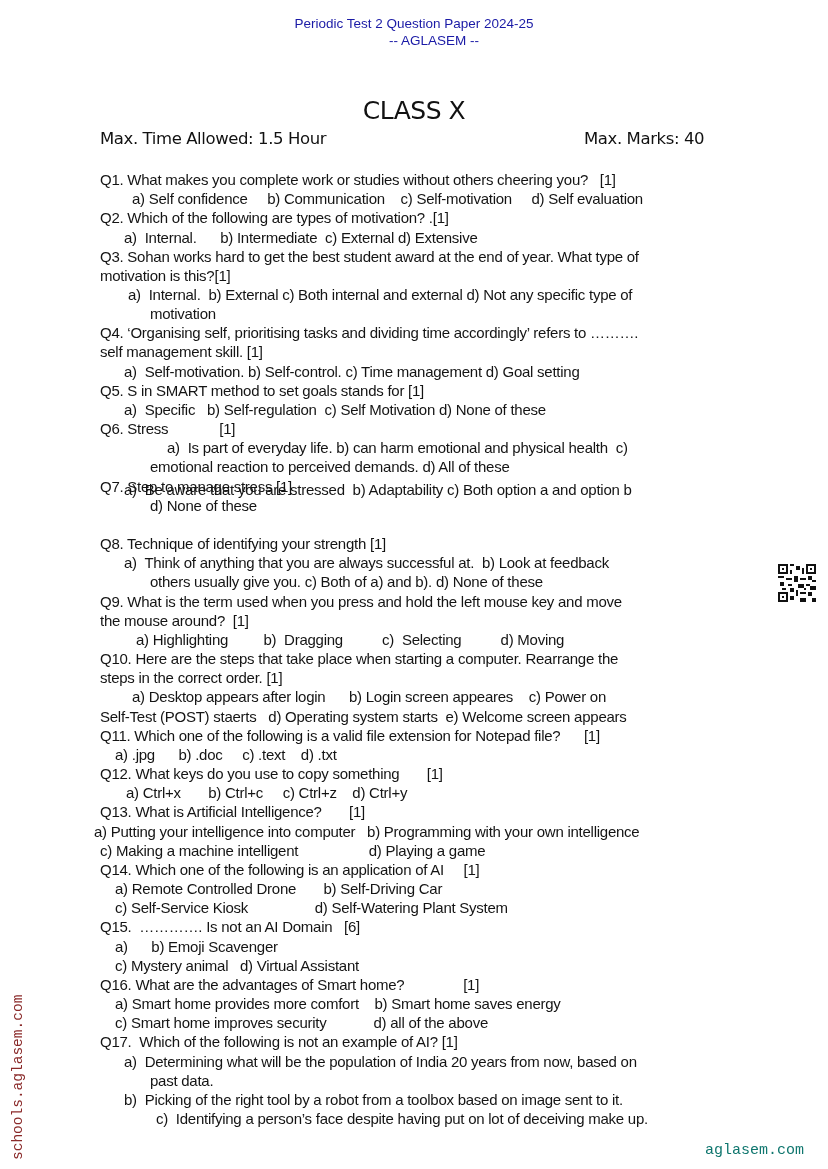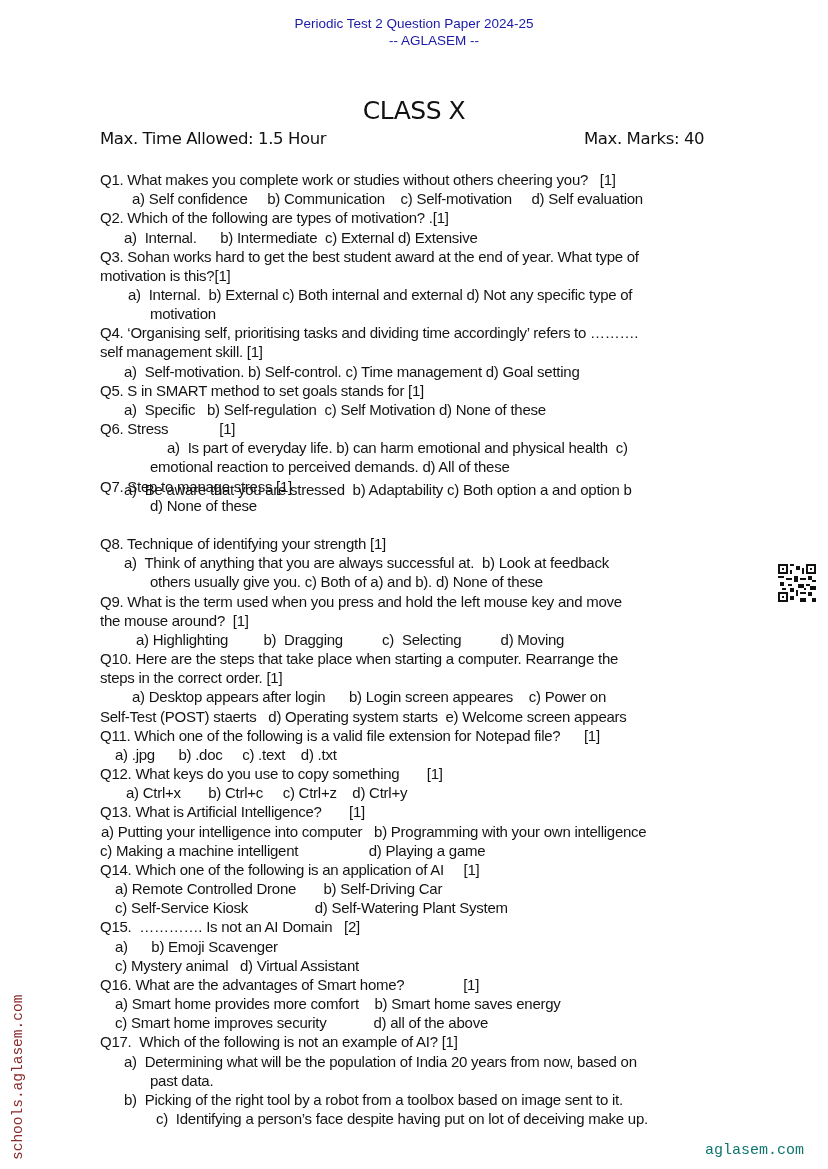--- a/index.html
+++ b/index.html
@@ -52,26 +52,26 @@
     <div class="line" style="left: 136px; top: 630px;">a) Highlighting         b)  Dragging          c)  Selecting          d) Moving</div>
     <div class="line" style="left: 100px; top: 649px;">Q10. Here are the steps that take place when starting a computer. Rearrange the</div>
     <div class="line" style="left: 100px; top: 668px;">steps in the correct order. [1]</div>
     <div class="line" style="left: 132px; top: 687px;">a) Desktop appears after login      b) Login screen appeares    c) Power on</div>
     <div class="line" style="left: 100px; top: 707px;">Self-Test (POST) staerts   d) Operating system starts  e) Welcome screen appears</div>
     <div class="line" style="left: 100px; top: 726px;">Q11. Which one of the following is a valid file extension for Notepad file?      [1]</div>
     <div class="line" style="left: 115px; top: 745px;">a) .jpg      b) .doc     c) .text    d) .txt</div>
     <div class="line" style="left: 100px; top: 764px;">Q12. What keys do you use to copy something       [1]</div>
     <div class="line" style="left: 126px; top: 783px;">a) Ctrl+x       b) Ctrl+c     c) Ctrl+z    d) Ctrl+y</div>
     <div class="line" style="left: 100px; top: 802px;">Q13. What is Artificial Intelligence?       [1]</div>
-    <div class="line" style="left: 101px; top: 822px;">a) Putting your intelligence into computer   b) Programming with your own intelligence</div>
+    <div class="line" style="left: 94px; top: 822px;">a) Putting your intelligence into computer   b) Programming with your own intelligence</div>
     <div class="line" style="left: 100px; top: 841px;">c) Making a machine intelligent                  d) Playing a game</div>
     <div class="line" style="left: 100px; top: 860px;">Q14. Which one of the following is an application of AI     [1]</div>
     <div class="line" style="left: 115px; top: 879px;">a) Remote Controlled Drone       b) Self-Driving Car</div>
     <div class="line" style="left: 115px; top: 898px;">c) Self-Service Kiosk                 d) Self-Watering Plant System</div>
-    <div class="line" style="left: 100px; top: 917px;">Q15.  …………. Is not an AI Domain   [2]</div>
+    <div class="line" style="left: 100px; top: 917px;">Q15.  …………. Is not an AI Domain   [6]</div>
     <div class="line" style="left: 115px; top: 937px;">a)      b) Emoji Scavenger</div>
     <div class="line" style="left: 115px; top: 956px;">c) Mystery animal   d) Virtual Assistant</div>
     <div class="line" style="left: 100px; top: 975px;">Q16. What are the advantages of Smart home?               [1]</div>
     <div class="line" style="left: 115px; top: 994px;">a) Smart home provides more comfort    b) Smart home saves energy</div>
     <div class="line" style="left: 115px; top: 1013px;">c) Smart home improves security            d) all of the above</div>
     <div class="line" style="left: 100px; top: 1032px;">Q17.  Which of the following is not an example of AI? [1]</div>
     <div class="line" style="left: 124px; top: 1052px;">a)  Determining what will be the population of India 20 years from now, based on</div>
     <div class="line" style="left: 150px; top: 1071px;">past data.</div>
     <div class="line" style="left: 124px; top: 1090px;">b)  Picking of the right tool by a robot from a toolbox based on image sent to it.</div>
     <div class="line" style="left: 124px; top: 1109px; margin-left: 32px;">c)  Identifying a person’s face despite having put on lot of deceiving make up.</div>

